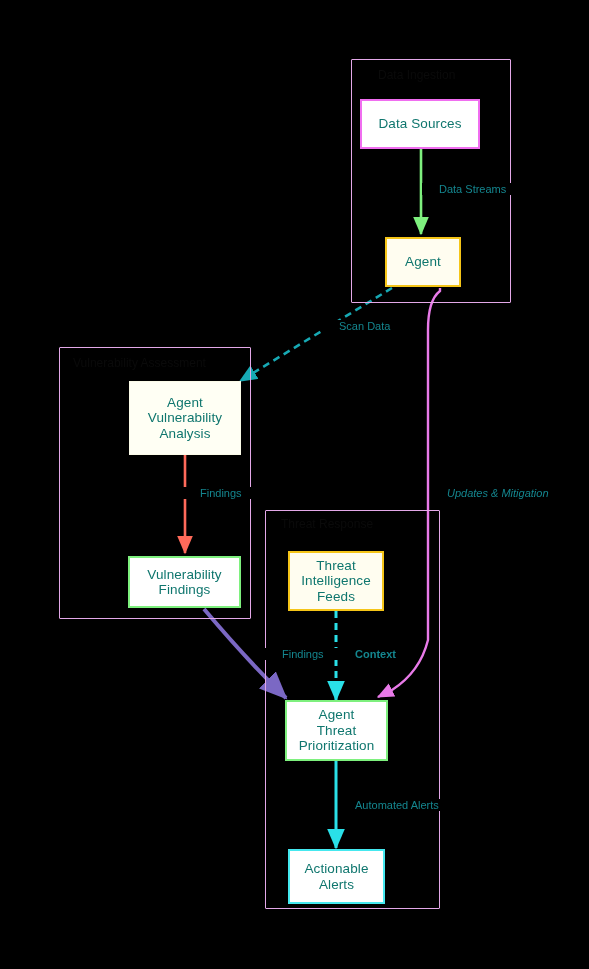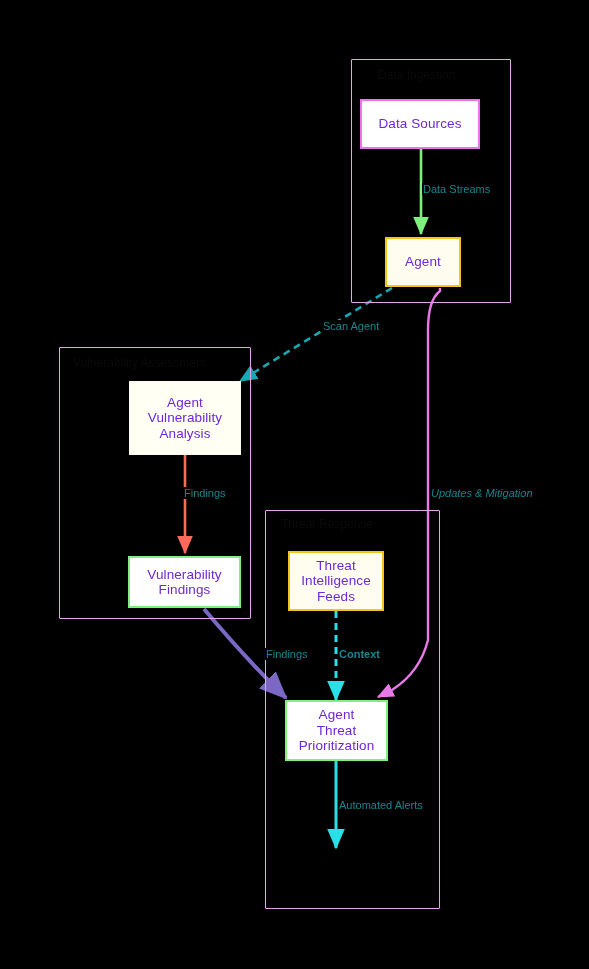--- a/index.html
+++ b/index.html
@@ -1,26 +1,26 @@
 <!DOCTYPE html>
 <html><head>
 <meta charset="utf-8">
 <style>
   html,body{margin:0;padding:0;background:#000;}
   #stage{position:relative;width:589px;height:969px;background:#000;overflow:hidden;
          font-family:"Liberation Sans","DejaVu Sans",sans-serif;}
   svg.layer{position:absolute;left:0;top:0;width:589px;height:969px;overflow:visible;}
   .node{position:absolute;box-sizing:border-box;display:flex;align-items:center;
-        justify-content:center;text-align:center;color:#6d28d9;font-size:13.5px;
+        justify-content:center;text-align:center;color:#0f766e;font-size:13.5px;
         line-height:15.5px;letter-spacing:.1px;}
   .cluster{position:absolute;box-sizing:border-box;border:1.6px solid #e3a8e8;
            background:transparent;border-radius:1px;}
   .cluster-title{position:absolute;color:#0a0a0a;font-size:12px;white-space:nowrap;}
   .edge-label{position:absolute;color:#14868f;font-size:11px;background:#000;
-              padding:0 1px;white-space:nowrap;}
+              padding:0 17px;white-space:nowrap;}
   .n-datasources{border:2.2px solid #f06ef0;background:#ffffff;}
   .n-agent{border:2.4px solid #f5c518;background:#fffdf0;}
   .n-vulnanalysis{border:1.6px solid #fbfbe8;background:#fffff4;}
   .n-vulnfindings{border:2.2px solid #7ef07e;background:#ffffff;}
   .n-threatfeeds{border:2.4px solid #f5c518;background:#fffdf0;}
   .n-threatprior{border:2.2px solid #7ef07e;background:#ffffff;}
   .n-alerts{border:2.2px solid #45e8ef;background:#ffffff;}
 </style>
 </head>
 <body>
@@ -97,24 +97,28 @@
 Intelligence
 Feeds</span>
   </div>
 
   <div class="node n-threatprior" style="left:285px;top:700px;width:103px;height:61px;white-space:pre-line;">
     <span>Agent
 Threat
 Prioritization</span>
   </div>
 
+  <div class="node n-alerts" style="left:288px;top:849px;width:97px;height:55px;white-space:pre-line;">
+    <span>Actionable
+Alerts</span>
+  </div>
 
   <div class="edge-label" style="left:422px;top:183px;">Data Streams</div>
 
-  <div class="edge-label" style="left:322px;top:320px;">Scan Agent</div>
+  <div class="edge-label" style="left:322px;top:320px;">Scan Data</div>
 
   <div class="edge-label" style="left:183px;top:487px;">Findings</div>
 
   <div class="edge-label" style="left:265px;top:648px;">Findings</div>
 
   <div class="edge-label" style="left:338px;top:648px;font-weight:bold;">Context</div>
 
   <div class="edge-label" style="left:338px;top:799px;">Automated Alerts</div>
 
   <div class="edge-label" style="left:430px;top:487px;font-style:italic;">Updates &amp; Mitigation</div>

